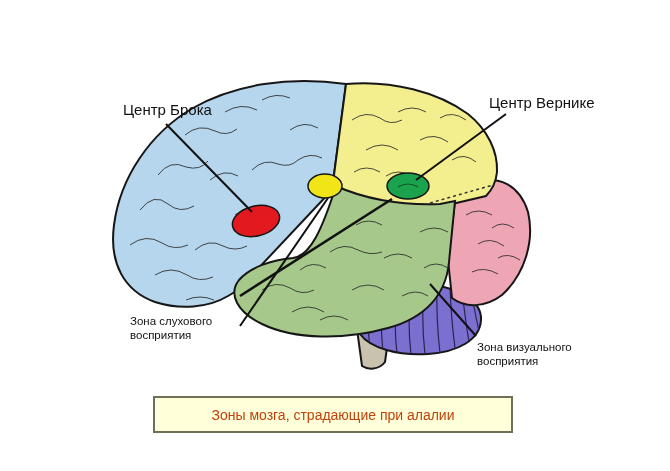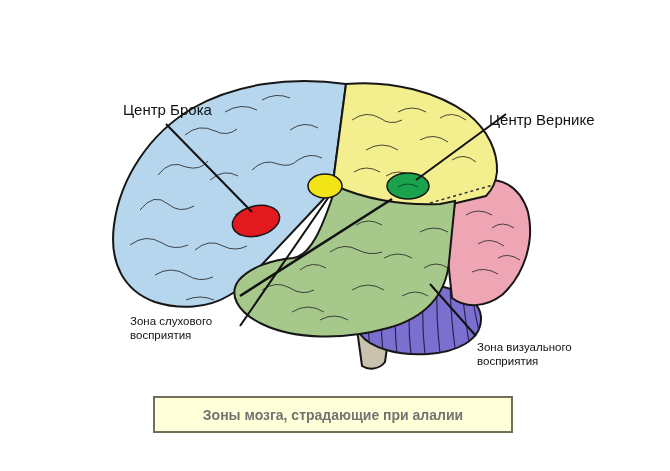--- a/index.html
+++ b/index.html
@@ -25,22 +25,22 @@
     left: 153px;
     top: 396px;
     width: 356px;
     height: 33px;
     background: #ffffd9;
     border: 2px solid #6f6f5a;
     display: flex;
     align-items: center;
     justify-content: center;
     font-size: 14px;
-    font-weight: bold;
-    color: #737373;
+    font-weight: normal;
+    color: #c2410c;
   }
 </style>
 </head>
 <body>
 
 <div id="stage">
 
   <svg id="brain-svg" width="670" height="471" viewBox="0 0 670 471">
     <defs>
       <clipPath id="cereClip">
@@ -127,21 +127,21 @@
     <path d="M 398,187 q 10,-6 20,0" stroke="#0d5c2c" stroke-width="1.2" fill="none"></path>
 
     <path d="M 166,124 L 252,212" stroke="#111111" stroke-width="2" fill="none"></path>
     <path d="M 506,114 L 416,180" stroke="#111111" stroke-width="2" fill="none"></path>
     <path d="M 240,326 L 328,198" stroke="#111111" stroke-width="2" fill="none"></path>
     <path d="M 476,336 L 430,284" stroke="#111111" stroke-width="2" fill="none"></path>
   </svg>
 
   <div class="lbl" style="left:123px; top:103px;">Центр Брока</div>
 
-  <div class="lbl" style="left:489px; top:113px;">Центр Вернике</div>
+  <div class="lbl" style="left:489px; top:96px;">Центр Вернике</div>
 
   <div class="lbl small" style="left:130px; top:314px;">
     <div>Зона слухового</div>
     <div>восприятия</div>
   </div>
 
   <div class="lbl small" style="left:477px; top:340px;">
     <div>Зона визуального</div>
     <div>восприятия</div>
   </div>

